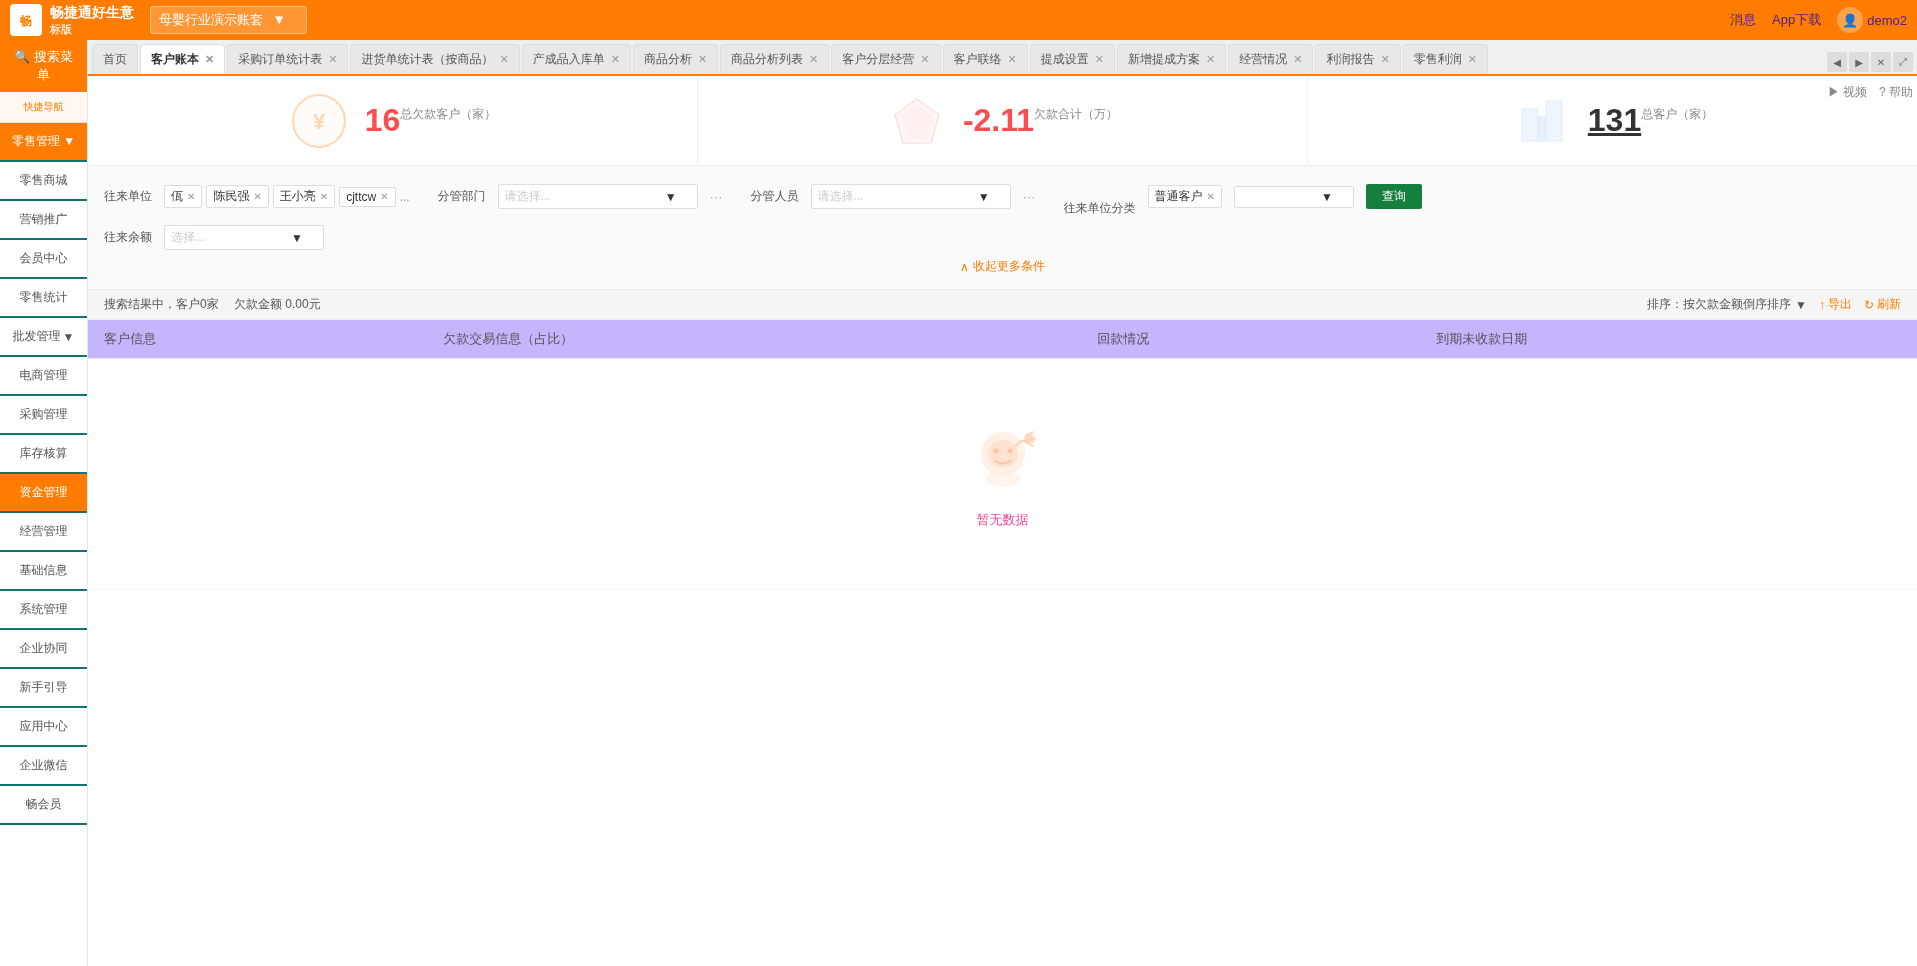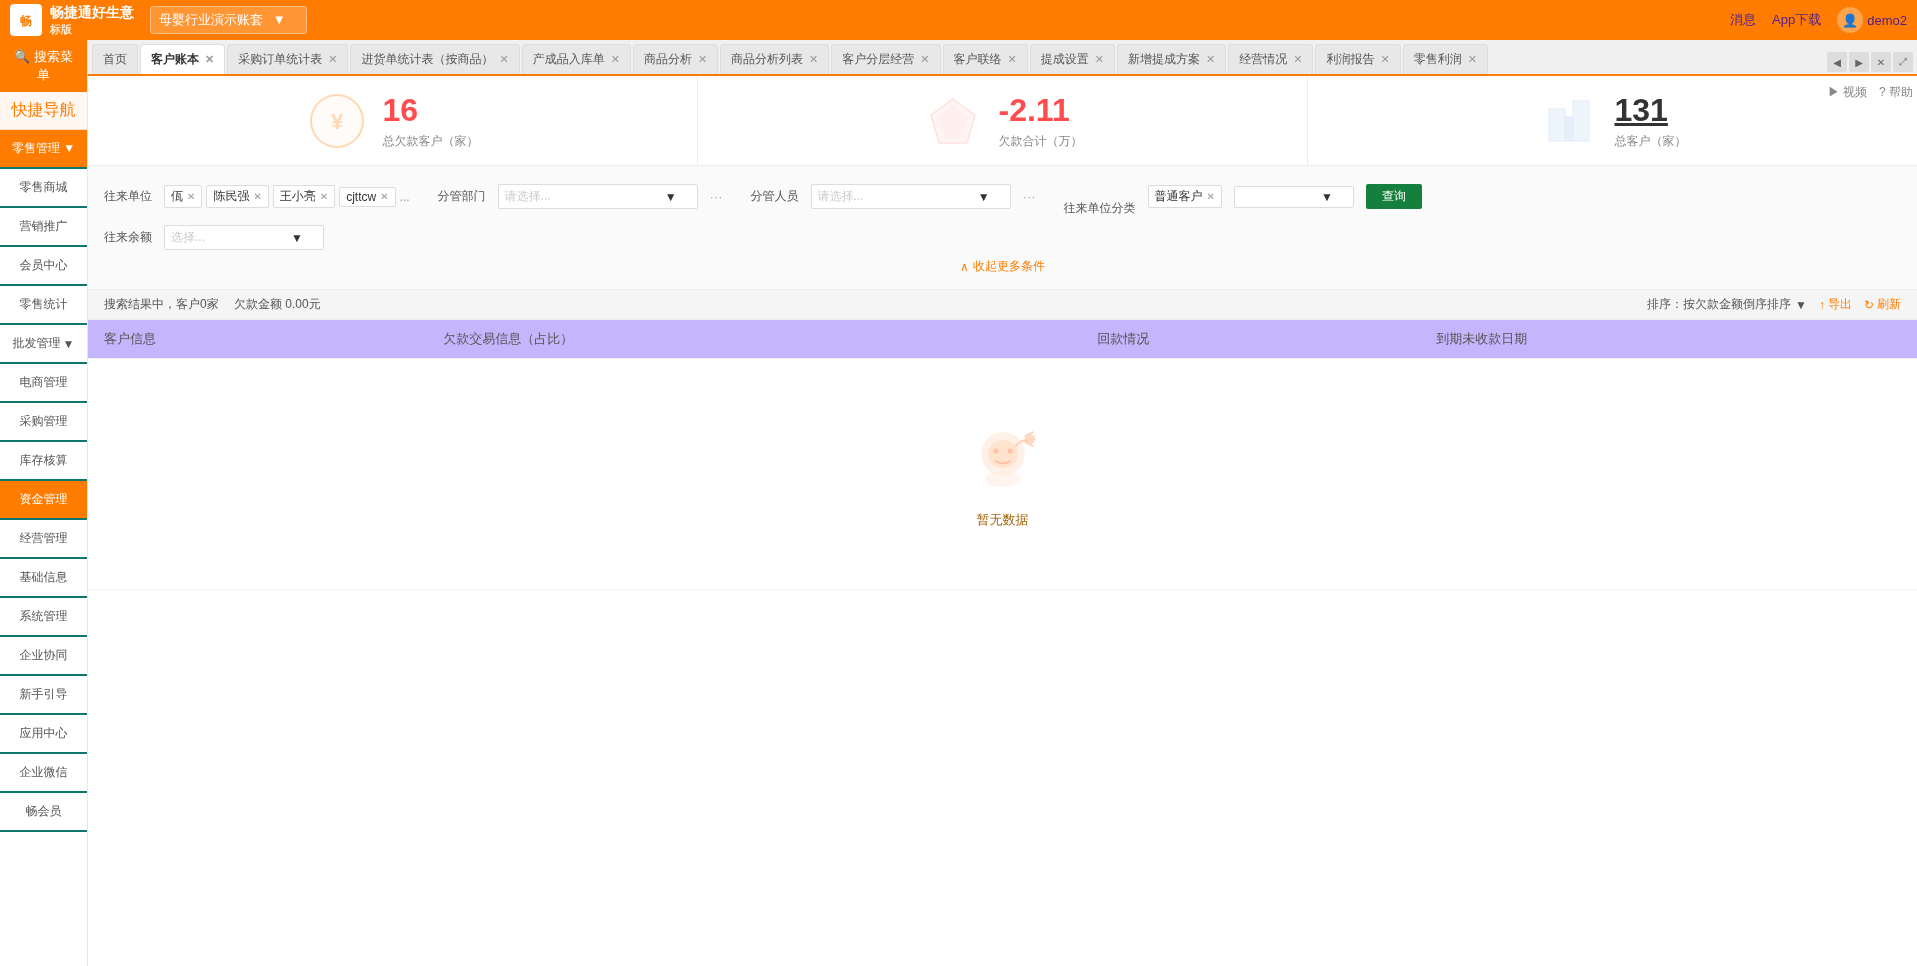--- a/index.html
+++ b/index.html
@@ -10,21 +10,21 @@
     .top-bar { height: 40px; background: #ff7c00; display: flex; align-items: center; padding: 0 10px; flex-shrink: 0; }
     .top-bar-left { display: flex; align-items: center; gap: 8px; color: white; font-size: 14px; font-weight: bold; }
     .logo-icon { width: 32px; height: 32px; background: white; border-radius: 4px; display: flex; align-items: center; justify-content: center; color: #ff7c00; font-size: 18px; }
     .top-bar-right { margin-left: auto; display: flex; align-items: center; gap: 16px; color: #4c1d95; font-size: 13px; }
     .top-bar-dropdown { background: rgba(255,255,255,0.2); border: 1px solid rgba(255,255,255,0.4); border-radius: 4px; padding: 4px 20px 4px 8px; color: white; font-size: 13px; cursor: pointer; position: relative; }
     .main-layout { display: flex; flex: 1; overflow: hidden; }
 
     
     .sidebar { width: 88px; background: #fff; border-right: 1px solid #e8e8e8; display: flex; flex-direction: column; overflow-y: auto; flex-shrink: 0; }
     .sidebar-search { padding: 8px; background: #ff7c00; color: white; text-align: center; font-size: 13px; cursor: pointer; }
-    .sidebar-quick { padding: 8px; background: #fff7f0; color: #ff7c00; text-align: center; font-size: 16px; cursor: pointer; border-bottom: 1px solid #f0e0d0; }
+    .sidebar-quick { padding: 8px; background: #fff7f0; color: #ff7c00; text-align: center; font-size: 10px; cursor: pointer; border-bottom: 1px solid #f0e0d0; }
     .sidebar-item { padding: 10px 4px; text-align: center; font-size: 12px; color: #555; cursor: pointer; border-bottom: 2px solid #0f766e; }
     .sidebar-item.active { background: #ff7c00; color: white; }
     .sidebar-item.has-arrow { display: flex; align-items: center; justify-content: center; gap: 2px; }
 
     
     .content-area { flex: 1; display: flex; flex-direction: column; overflow: hidden; }
 
     
     .tab-bar { height: 36px; background: #f0f0f0; display: flex; align-items: flex-end; padding: 0 4px; overflow-x: auto; flex-shrink: 0; border-bottom: 2px solid #ff7c00; }
     .tab { height: 30px; padding: 0 10px; display: flex; align-items: center; gap: 4px; font-size: 12px; color: #555; cursor: pointer; border-radius: 4px 4px 0 0; border: 1px solid #ddd; border-bottom: none; background: #e8e8e8; margin-right: 2px; white-space: nowrap; }
@@ -35,21 +35,21 @@
 
     
     .page-content { flex: 1; overflow-y: auto; background: white; }
 
     
     .stats-bar { display: flex; background: white; border-bottom: 1px solid #eee; height: 90px; }
     .stat-block { flex: 1; display: flex; align-items: center; justify-content: center; gap: 16px; border-right: 1px solid #eee; padding: 10px 20px; position: relative; }
     .stat-block:last-child { border-right: none; }
     .stat-icon { width: 60px; height: 60px; display: flex; align-items: center; justify-content: center; opacity: 0.3; }
     .stat-icon svg { width: 56px; height: 56px; }
-    .stat-text { display: flex; flex-direction: column; }
+    .stat-text { display: flex; }
     .stat-value { font-size: 32px; font-weight: bold; color: #ff4d4f; }
     .stat-value.red { color: #ff4d4f; }
     .stat-value.dark { color: #333; text-decoration: underline; }
     .stat-label { font-size: 12px; color: #888; margin-top: 4px; }
     .stat-help { position: absolute; top: 8px; right: 4px; display: flex; gap: 12px; font-size: 12px; color: #888; }
     .stat-help span { cursor: pointer; }
 
     
     .filter-area { background: #fafafa; border-bottom: 1px solid #eee; padding: 10px 16px; }
     .filter-row { display: flex; align-items: center; gap: 12px; margin-bottom: 8px; flex-wrap: wrap; }
@@ -70,21 +70,21 @@
     .action-btn { display: flex; align-items: center; gap: 3px; color: #ff7c00; cursor: pointer; }
 
     
     .data-table { width: 100%; border-collapse: collapse; }
     .data-table th { background: #c4b5fd; border-bottom: 1px solid #eee; padding: 10px 16px; text-align: left; font-size: 13px; color: #555; font-weight: normal; }
     .data-table td { padding: 10px 16px; border-bottom: 1px solid #f5f5f5; font-size: 13px; }
 
     
     .empty-state { display: flex; flex-direction: column; align-items: center; justify-content: center; padding: 60px 0; }
     .empty-icon { width: 80px; height: 80px; opacity: 0.6; }
-    .empty-text { color: #a16207; font-size: 13px; margin-top: 12px; }
+    .empty-text { color: #ec4899; font-size: 13px; margin-top: 12px; }
 
     
     ::-webkit-scrollbar { width: 6px; height: 6px; }
     ::-webkit-scrollbar-thumb { background: #ccc; border-radius: 3px; }
   </style>
 </head>
 <body>
 
 <div class="app-container">
 

